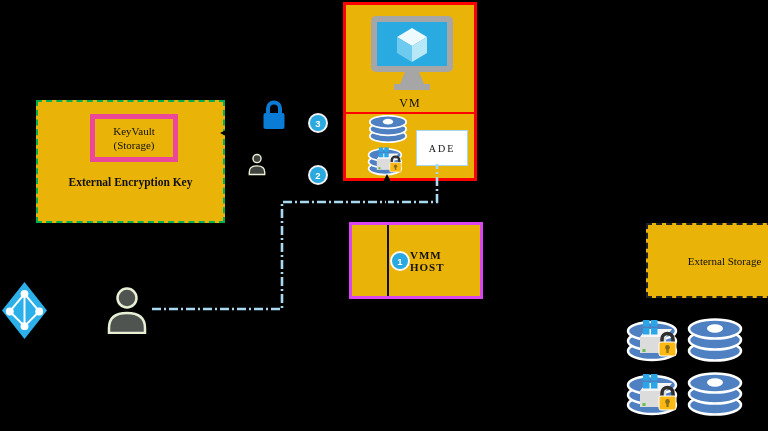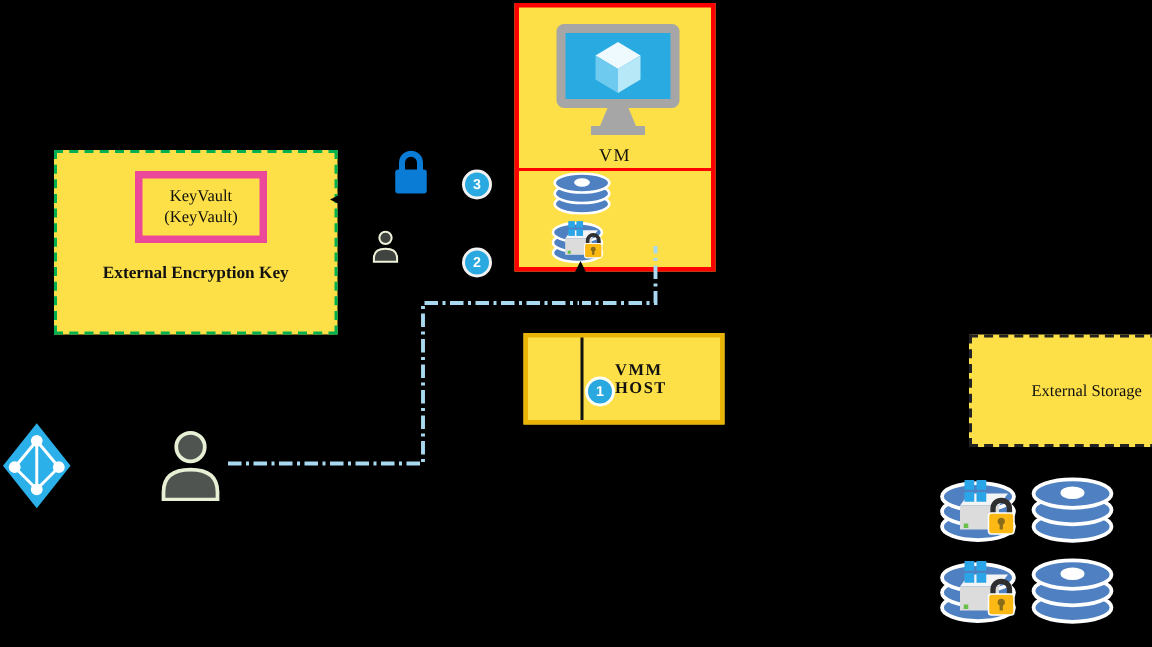--- a/index.html
+++ b/index.html
@@ -1,52 +1,52 @@
 <!DOCTYPE html>
 <html><head>
 <meta charset="utf-8">
 <style>
   html,body{margin:0;padding:0;background:#000;}
   #stage{position:relative;width:768px;height:431px;background:#000;overflow:hidden;
          font-family:"Liberation Serif","DejaVu Serif",serif;color:#111;}
   .abs{position:absolute;}
-  .box{position:absolute;background:#fde047;box-sizing:border-box;}
+  .box{position:absolute;background:#eab308;box-sizing:border-box;}
   .vm-box{left:343px;top:2px;width:134px;height:179px;border:3px solid #fe0000;}
   .vm-divider{position:absolute;left:-1px;right:-1px;top:107px;height:2px;background:#fe0000;}
   .vm-label{position:absolute;left:0;right:0;top:91px;text-align:center;font-size:12px;letter-spacing:1px;}
   .ade-box{position:absolute;left:70px;top:125px;width:50px;height:34px;border:1px solid #a5d5ef;
            background:#fff;display:flex;align-items:center;justify-content:center;
            font-size:10px;letter-spacing:2px;}
   .kv-box{left:36px;top:100px;width:189px;height:123px;border:2px dashed #00b050;}
   .kv-title{position:absolute;left:52px;top:12px;width:78px;height:38px;border:5px solid #ec4899;
             display:flex;flex-direction:column;align-items:center;justify-content:center;
             font-size:11px;line-height:1.3;text-align:center;}
   .kv-sub{position:absolute;left:0;right:0;top:74px;text-align:center;font-size:11.5px;font-weight:600;}
-  .vmm-box{left:349px;top:222px;width:134px;height:61px;border:3px solid #eab308;}
+  .vmm-box{left:349px;top:222px;width:134px;height:77px;border:3px solid #d946ef;}
   .vmm-divider{position:absolute;left:35px;top:0;bottom:0;width:2px;background:#111;}
   .vmm-label{position:absolute;left:58px;right:2px;top:0;bottom:0;display:flex;align-items:center;
              justify-content:center;font-size:11px;font-weight:bold;letter-spacing:1px;}
   .ext-box{left:605px;top:223px;width:157px;height:75px;border:2px dashed #222;
            display:flex;align-items:center;justify-content:center;font-size:11px;margin-left:41px;}
   .badge{position:absolute;width:16px;height:16px;border-radius:50%;background:#29a9e0;
          box-shadow:0 0 0 2px rgba(255,255,255,0.95);color:#fff;display:flex;align-items:center;
          justify-content:center;font-family:"Liberation Sans","DejaVu Sans",sans-serif;
          font-size:9.5px;font-weight:bold;z-index:6;}
   #overlay{position:absolute;left:0;top:0;z-index:5;pointer-events:none;}
   svg{display:block;}
 </style>
 </head>
 <body>
 
 <div id="stage">
 
   <div class="box kv-box">
     <div class="kv-title">
       <span>KeyVault</span>
-      <span>(KeyVault)</span>
+      <span>(Storage)</span>
     </div>
     <div class="kv-sub">External Encryption Key</div>
   </div>
 
   <div class="box vm-box">
     <svg class="abs" style="left:22px;top:8px;" width="88" height="82" viewBox="0 0 88 82">
       <rect x="3" y="3" width="82" height="56" rx="5" fill="#a6a6a6"></rect>
       <rect x="9" y="9" width="70" height="44" fill="#29abe2"></rect>
       <polygon points="44,15 59,24 44,33 29,24" fill="#eefafe"></polygon>
       <polygon points="29,24 44,33 44,49 29,40" fill="#6fcaef"></polygon>
@@ -72,20 +72,23 @@
       <rect x="17" y="5" width="6.5" height="6.5" fill="#2aa5e8"></rect>
       <rect x="25" y="5" width="6.5" height="6.5" fill="#2aa5e8"></rect>
       <rect x="17" y="13" width="6.5" height="6.5" fill="#2aa5e8"></rect>
       <rect x="25" y="13" width="6.5" height="6.5" fill="#2aa5e8"></rect>
       <rect x="16.5" y="34" width="3" height="3" fill="#6abf4b"></rect>
       <path d="M36 27 v-3 a5.5 5.5 0 0 1 11 0 v3" fill="none" stroke="#2f2f2f" stroke-width="3.5"></path>
       <rect x="33" y="27" width="17" height="14" rx="2" fill="#fdb913" stroke="#fff" stroke-width="1"></rect>
       <circle cx="41.5" cy="32.5" r="2.4" fill="#8a6d1a"></circle>
       <rect x="40.4" y="33" width="2.2" height="5" fill="#8a6d1a"></rect>
     </svg>
+    <div class="ade-box">
+      <span>ADE</span>
+    </div>
   </div>
 
   <div class="box vmm-box">
     <div class="vmm-divider"></div>
     <div class="vmm-label">VMM HOST</div>
   </div>
   <div class="badge" style="left:392px;top:253px;">1</div>
 
   <div class="box ext-box">
     <span>External Storage</span>

